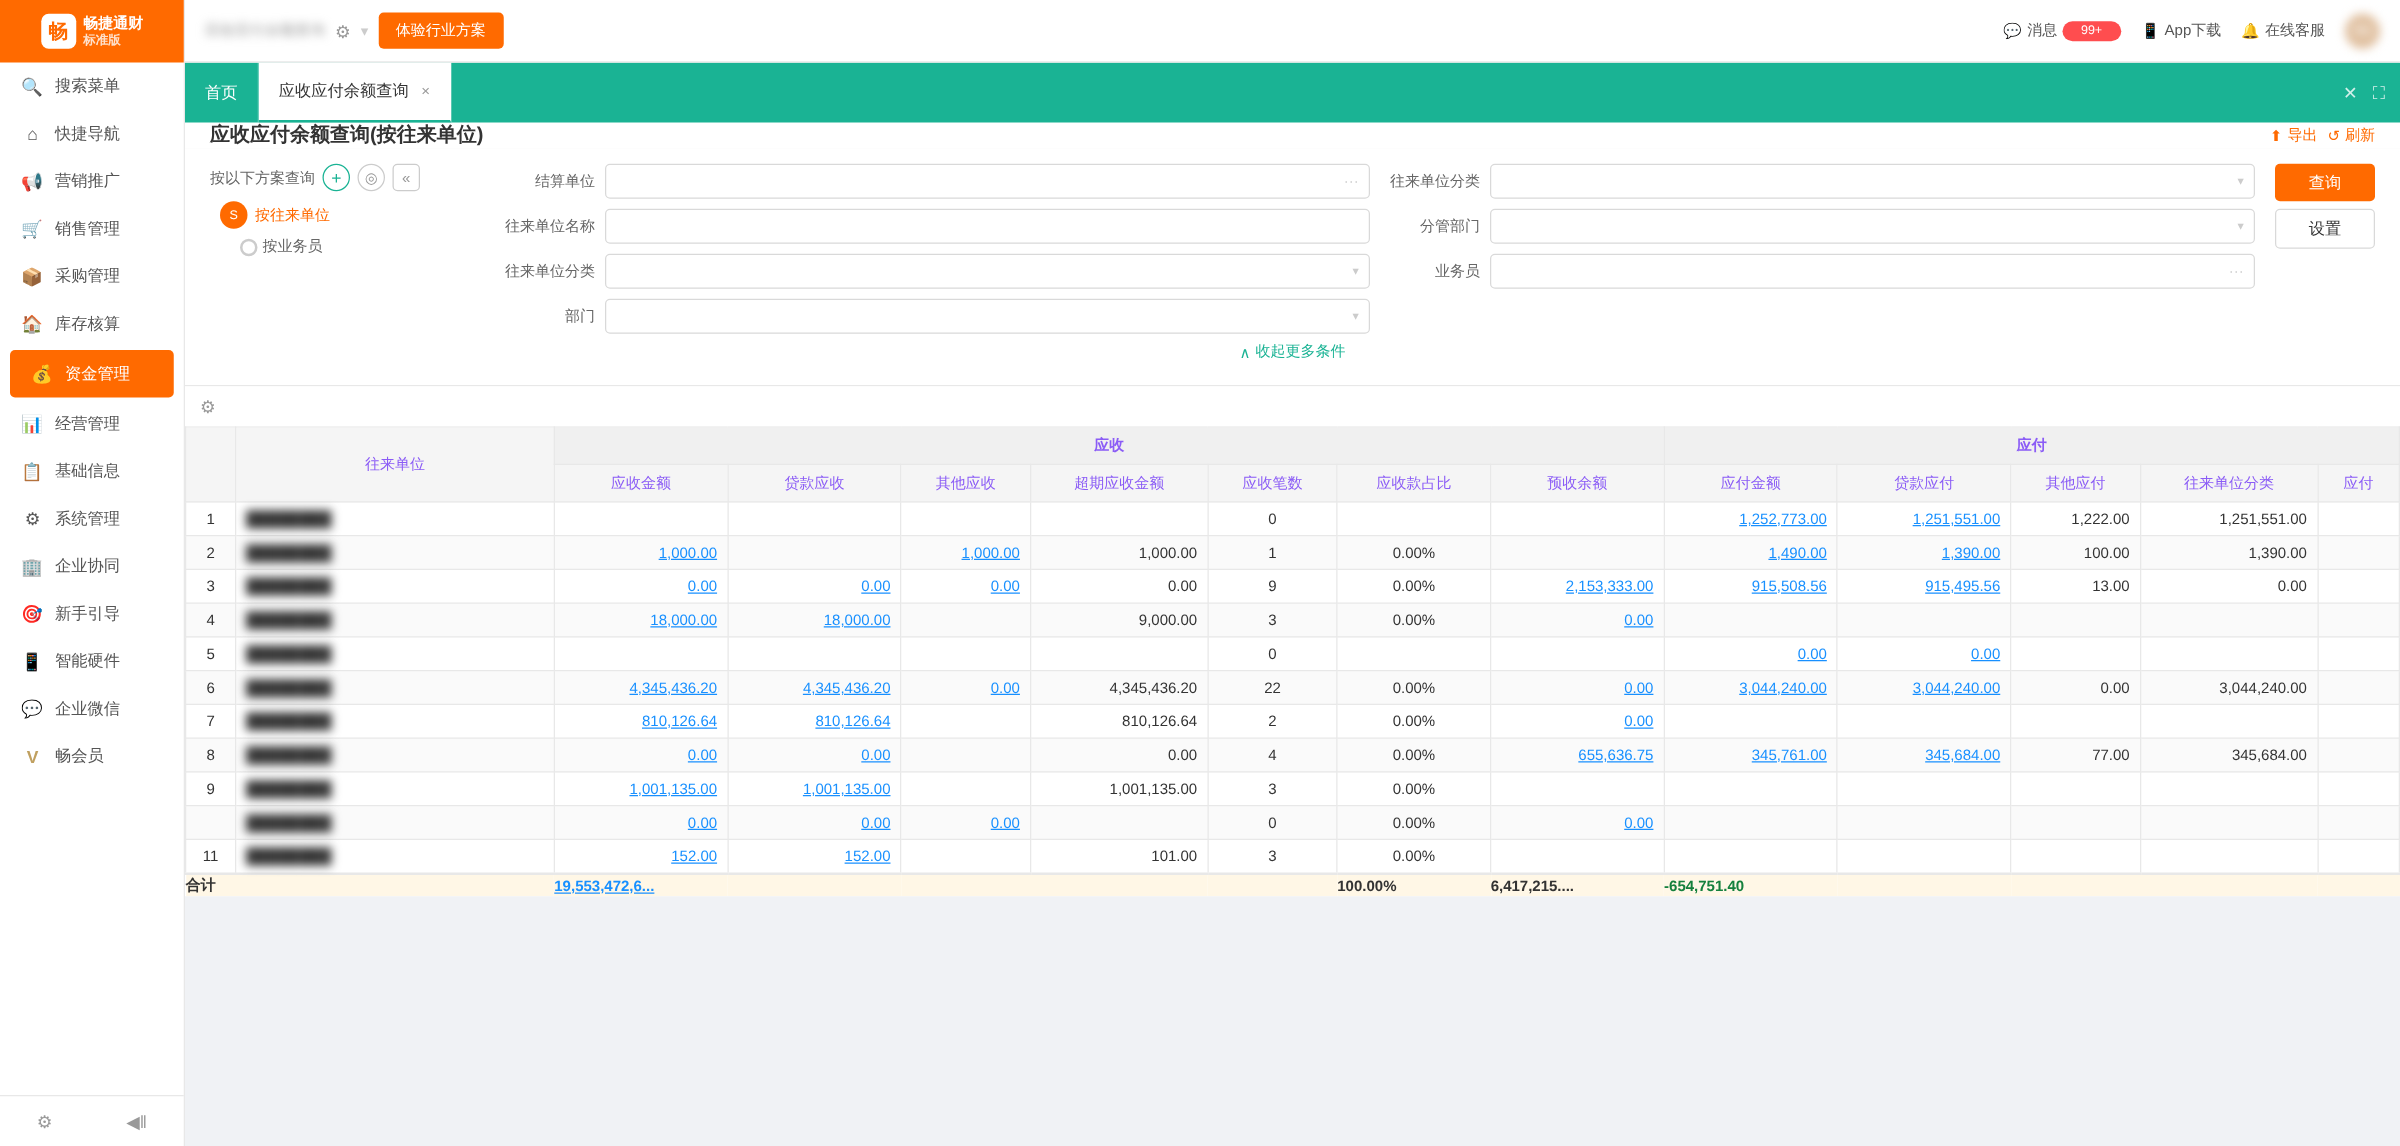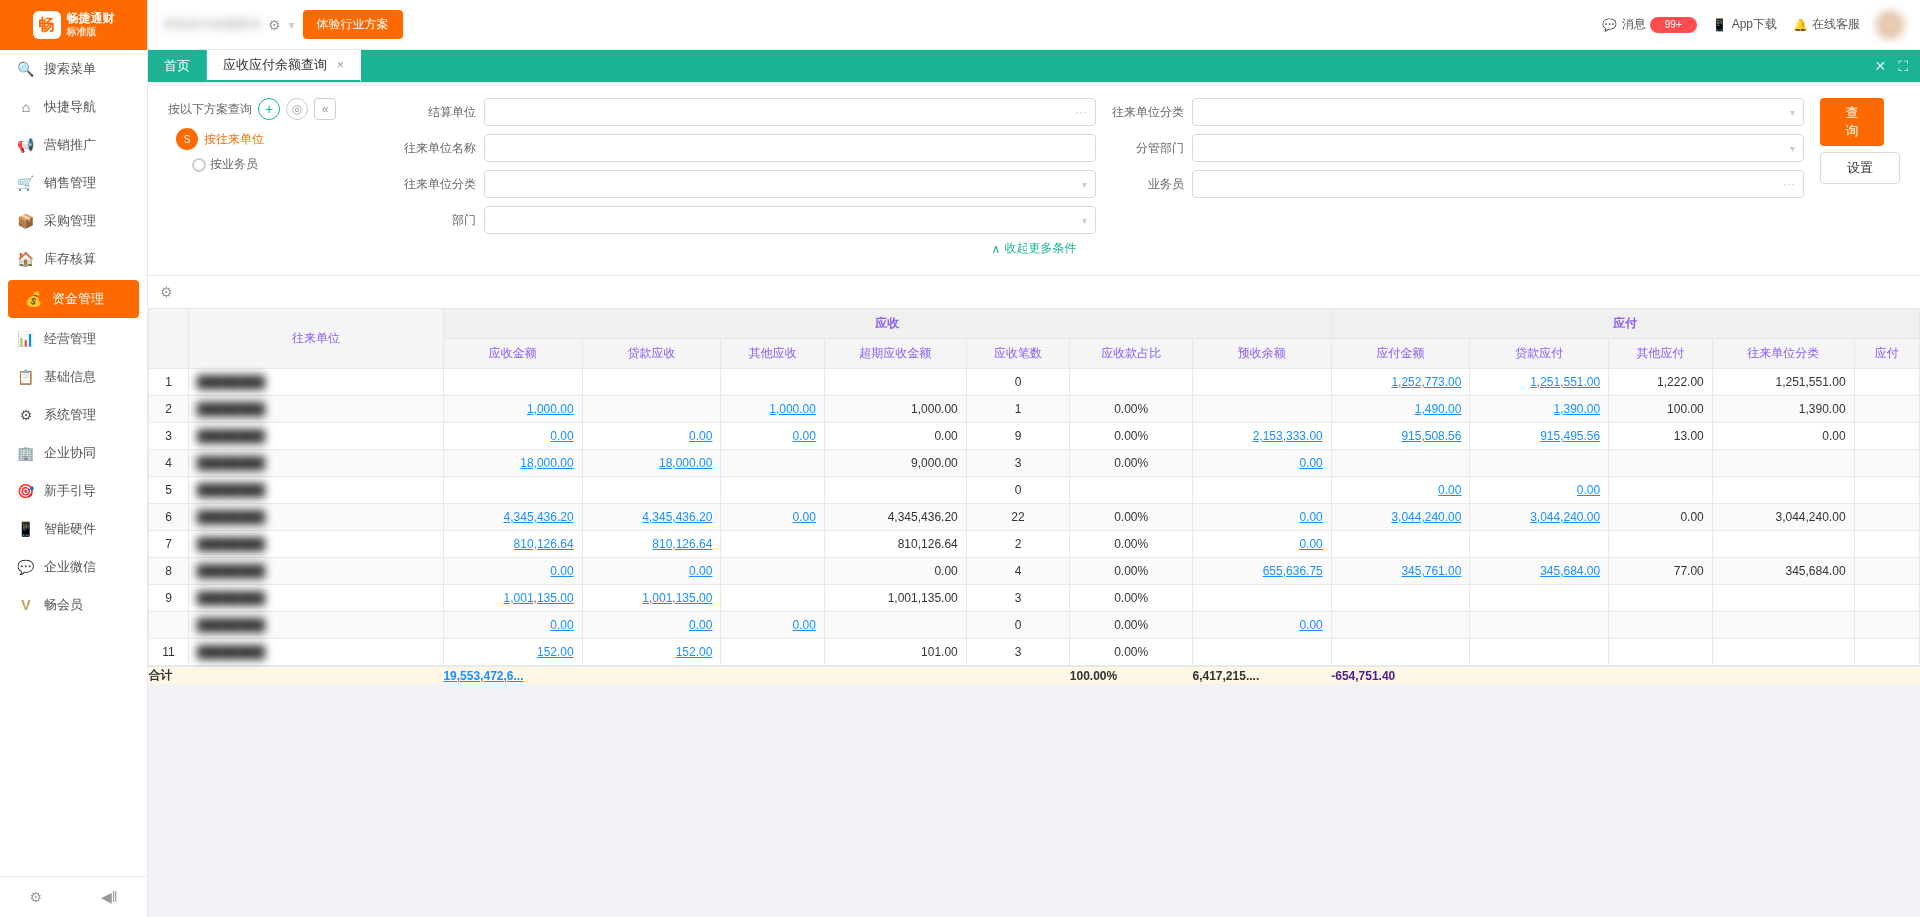--- a/index.html
+++ b/index.html
@@ -51,21 +51,21 @@
     .topbar-right { display: flex; align-items: center; gap: 16px; }
     .topbar-right-item { display: flex; align-items: center; gap: 4px; color: #555; cursor: pointer; font-size: 12px; }
     .badge {
       background: #ff4d4f; color: #fff; border-radius: 10px; font-size: 10px;
       padding: 0 15px; min-width: 16px; text-align: right; line-height: 16px;
     }
     .topbar-avatar { width: 28px; height: 28px; background: #ddd; border-radius: 50%; }
 
     
     .tabbar {
-      position: fixed; left: 148px; top: 50px; right: 0; height: 32px;
+      position: fixed; left: 148px; top: 50px; right: 0; height: 48px;
       background: #1ab394; display: flex; align-items: stretch; z-index: 98;
     }
     .tab-item {
       display: flex; align-items: center; padding: 0 16px; cursor: pointer;
       color: rgba(255,255,255,0.8); font-size: 13px; gap: 6px; border-right: 1px solid rgba(255,255,255,0.2);
     }
     .tab-item.home { color: #fff; }
     .tab-item.active { background: #fff; color: #333; border-bottom: 2px solid #1ab394; }
     .tab-close { color: #999; font-size: 12px; margin-left: 4px; }
     .tabbar-actions { margin-left: auto; display: flex; align-items: center; padding: 0 12px; gap: 12px; }
@@ -129,21 +129,21 @@
     .filter-field-input .dots { color: #ccc; margin-left: auto; }
     .filter-field-input .arrow { color: #ccc; margin-left: auto; font-size: 10px; }
     .filter-collapse {
       display: flex; align-items: center; justify-content: center; padding: 6px 0;
       color: #1ab394; cursor: pointer; font-size: 12px; gap: 4px;
     }
 
     
     .query-btn {
       background: #ff6a00; color: #fff; border: none; border-radius: 4px;
-      padding: 6px 20px; font-size: 13px; cursor: pointer; width: 64px;
+      padding: 6px 20px; font-size: 13px; cursor: pointer; width: 80px;
     }
     .set-btn {
       background: #fff; color: #333; border: 1px solid #d9d9d9; border-radius: 4px;
       padding: 6px 20px; font-size: 13px; cursor: pointer; width: 80px;
     }
 
     
     .table-area {
       background: #fff; margin: 0; padding: 0;
     }
@@ -291,20 +291,33 @@
     <span class="tab-close">×</span>
   </div>
   <div class="tabbar-actions">
     <span class="tabbar-action-btn">✕</span>
     <span class="tabbar-action-btn">⛶</span>
   </div>
 </div>
 
 <div class="main-content">
 
+  <div class="page-header">
+    <h2 class="page-title">应收应付余额查询(按往来单位)</h2>
+    <div class="page-actions">
+      <div class="page-action-btn">
+        <span>⬆</span>
+        <span>导出</span>
+      </div>
+      <div class="page-action-btn">
+        <span>↺</span>
+        <span>刷新</span>
+      </div>
+    </div>
+  </div>
 
   <div class="filter-area">
     <div style="display:flex; gap:16px; position:relative;">
 
       <div style="min-width:220px;">
         <div style="display:flex; align-items:center; gap:6px; margin-bottom:8px;">
           <span style="color:#666; font-size:12px;">按以下方案查询</span>
           <div class="filter-add-btn">+</div>
           <div class="filter-circle-btn">◎</div>
           <div class="filter-arrow-btn">«</div>
@@ -590,21 +603,21 @@
         <tfoot>
           <tr class="tfoot-row">
             <td colspan="2" class="text-center">合计</td>
             <td><span class="underline">19,553,472,6...</span></td>
             <td></td>
             <td></td>
             <td></td>
             <td></td>
             <td>100.00%</td>
             <td>6,417,215....</td>
-            <td style="color:#4c1d95;">-654,751.40</td>
+            <td style="color:#15803d;">-654,751.40</td>
             <td></td>
             <td></td>
             <td></td>
             <td></td>
           </tr>
         </tfoot>
       </table>
     </div>
   </div>
 </div>

